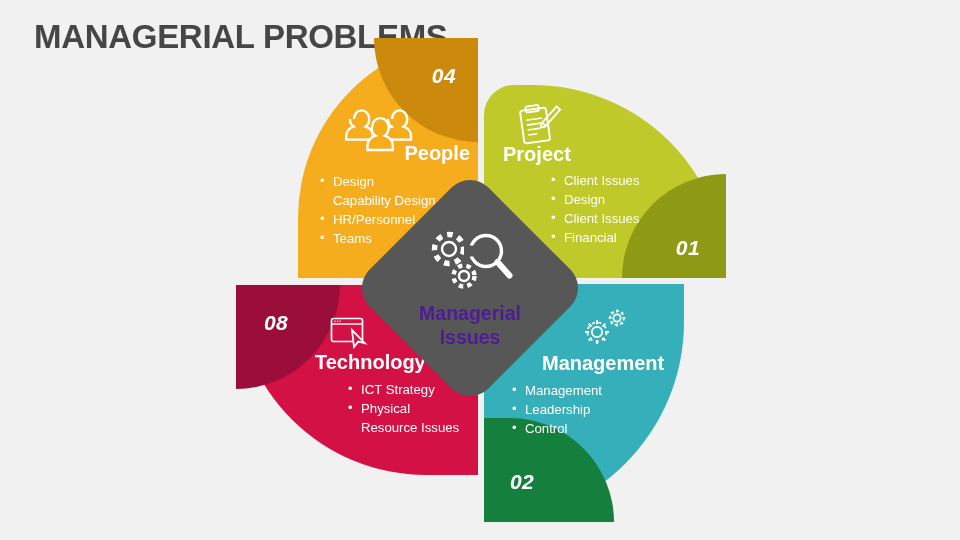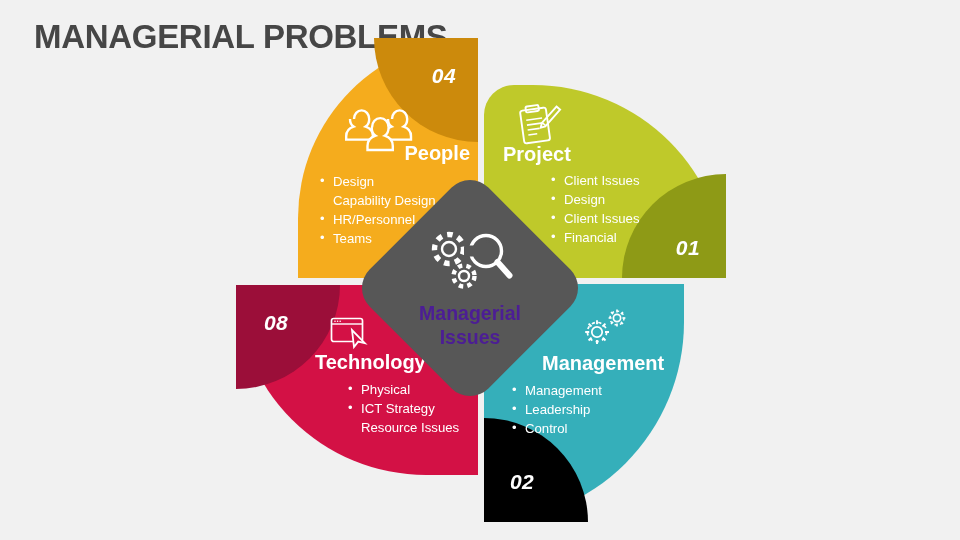--- a/index.html
+++ b/index.html
@@ -99,22 +99,23 @@
     width: 200px;
     height: 238px;
   }
   #petal-management .petal-body {
     background: #35AFBA;
     border-radius: 0 0 200px 0;
   }
   #petal-management .badge {
     left: 0;
     bottom: 0;
-    background: #000000;
+    background: #15803d;
     border-radius: 0 104px 0 0;
+    padding-left: 26px;
   }
   #petal-management .badge-num { left: 26px; bottom: 28px; }
 
   
   #petal-technology {
     left: 236px;
     top: 285px;
     width: 242px;
     height: 190px;
   }
@@ -324,22 +325,22 @@
       <path d="M1.5 8h31" stroke-width="1.4"></path>
       <circle cx="5" cy="5.3" r="0.8" fill="#ffffff" stroke="none"></circle>
       <circle cx="7.6" cy="5.3" r="0.8" fill="#ffffff" stroke="none"></circle>
       <circle cx="10.2" cy="5.3" r="0.8" fill="#ffffff" stroke="none"></circle>
       <path d="M22 14l2 17 4.2-5.4 6.6 1.6z" fill="#D31145" stroke-width="1.8"></path>
     </svg>
   </div>
   <div class="petal-content" id="content-technology">
     <div class="petal-title">Technology</div>
     <ul class="bullets">
+      <li>ICT Strategy</li>
       <li>Physical</li>
-      <li>ICT Strategy</li>
       <li class="cont">Resource Issues</li>
     </ul>
   </div>
 
   <div id="center-node"></div>
   <div id="center-inner">
     <div id="center-icon">
       <svg width="94" height="66" viewBox="0 0 94 66" fill="none" stroke="#ffffff" stroke-width="2.4">
         <g>
           <circle cx="26" cy="22" r="7"></circle>

